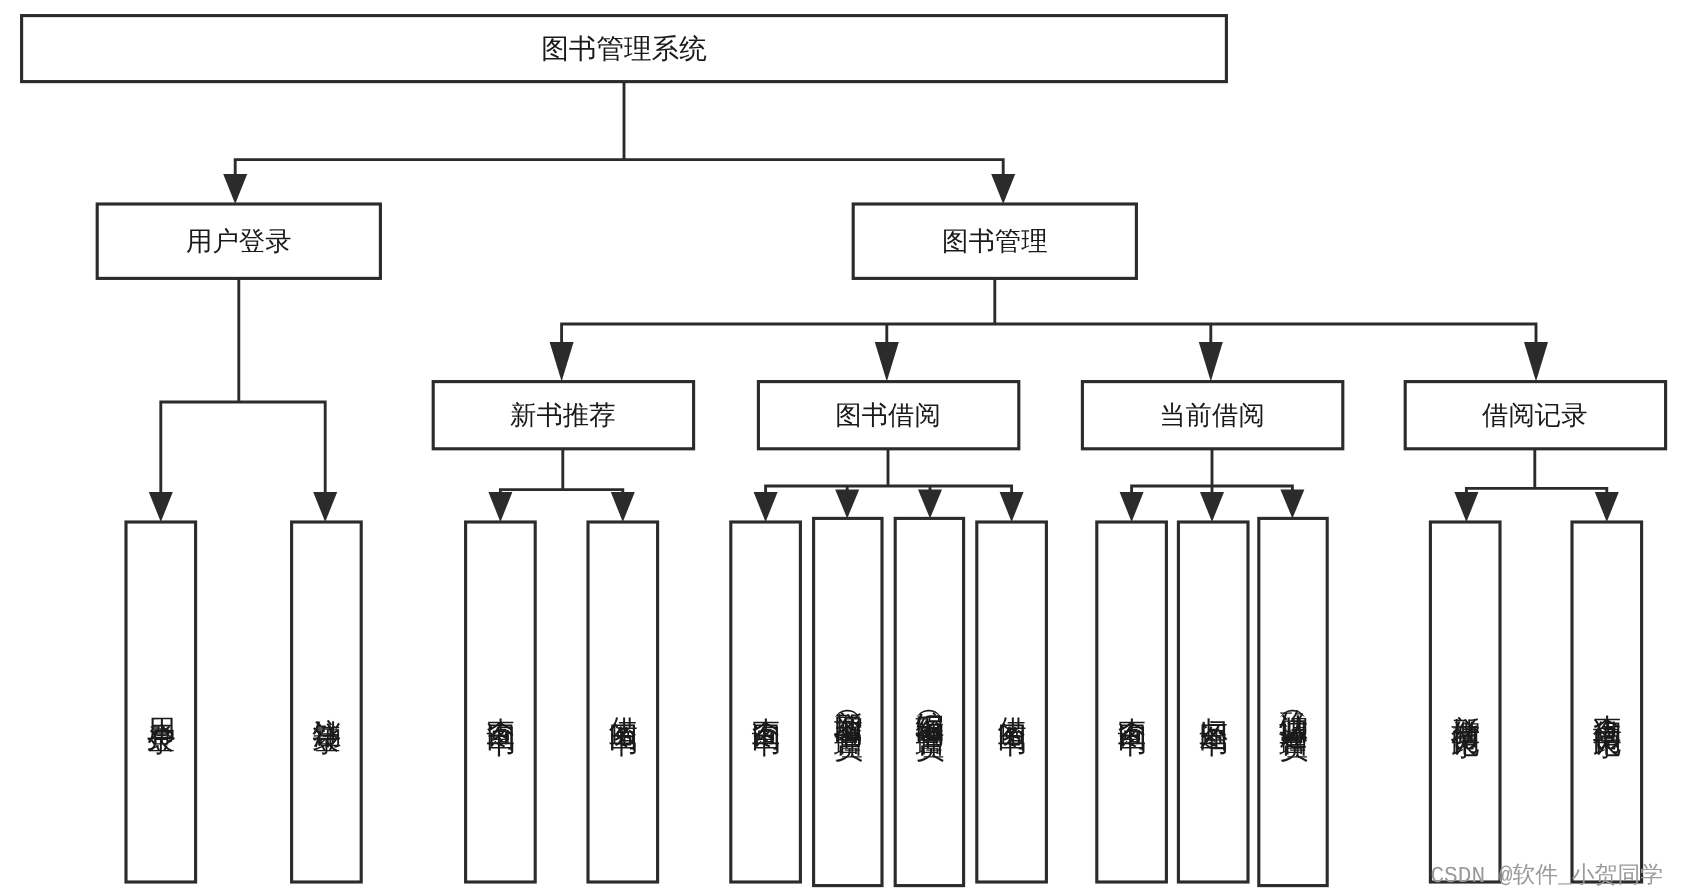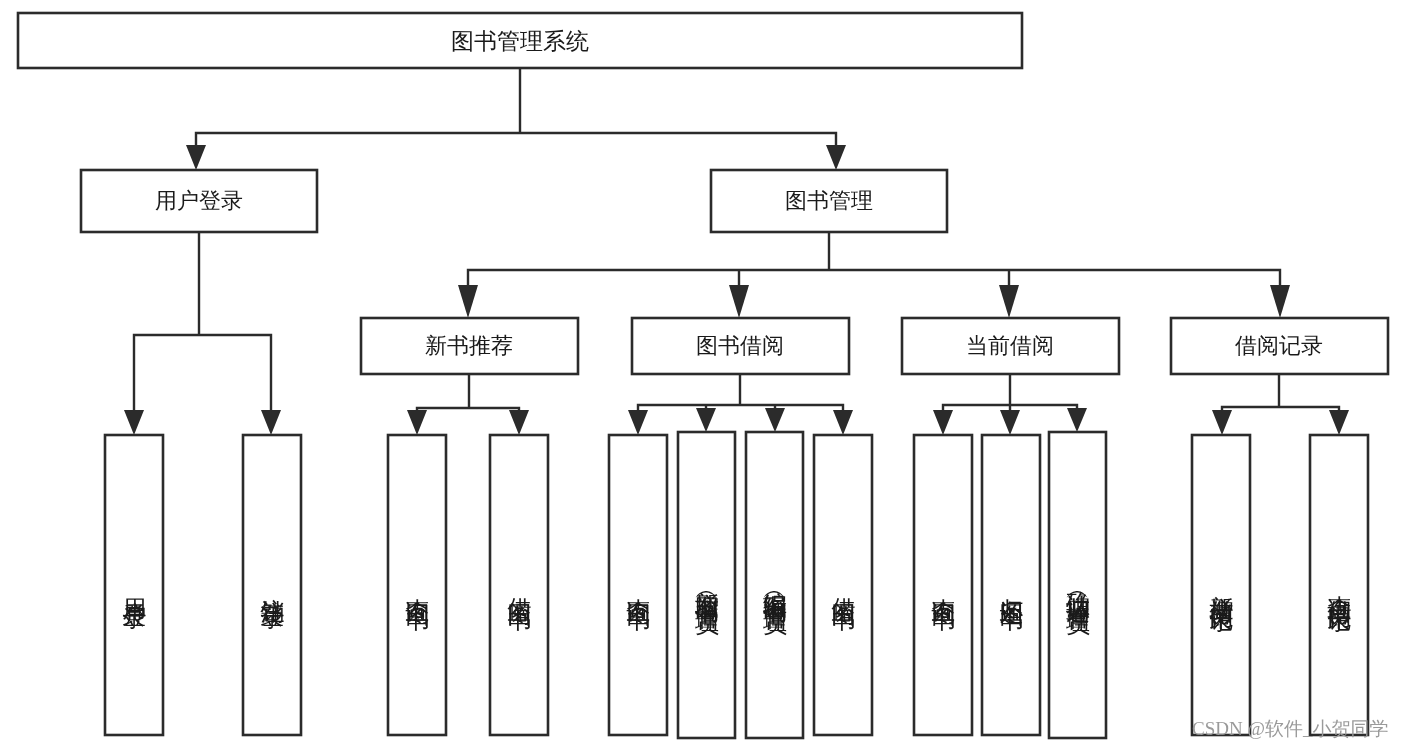--- a/index.html
+++ b/index.html
@@ -64,21 +64,21 @@
     letter-spacing: 3px;
     color: #1a1a1a;
     display: flex;
     align-items: center;
     justify-content: center;
     white-space: nowrap;
     pointer-events: none;
   }
   .watermark {
     position: absolute;
-    font-family: Liberation Serif, serif;
+    font-family: Liberation Mono, monospace;
     font-size: 19px;
     color: #9a9a9a;
     white-space: nowrap;
   }
 </style>
 </head>
 <body>
 
 <div id="canvas">
 

